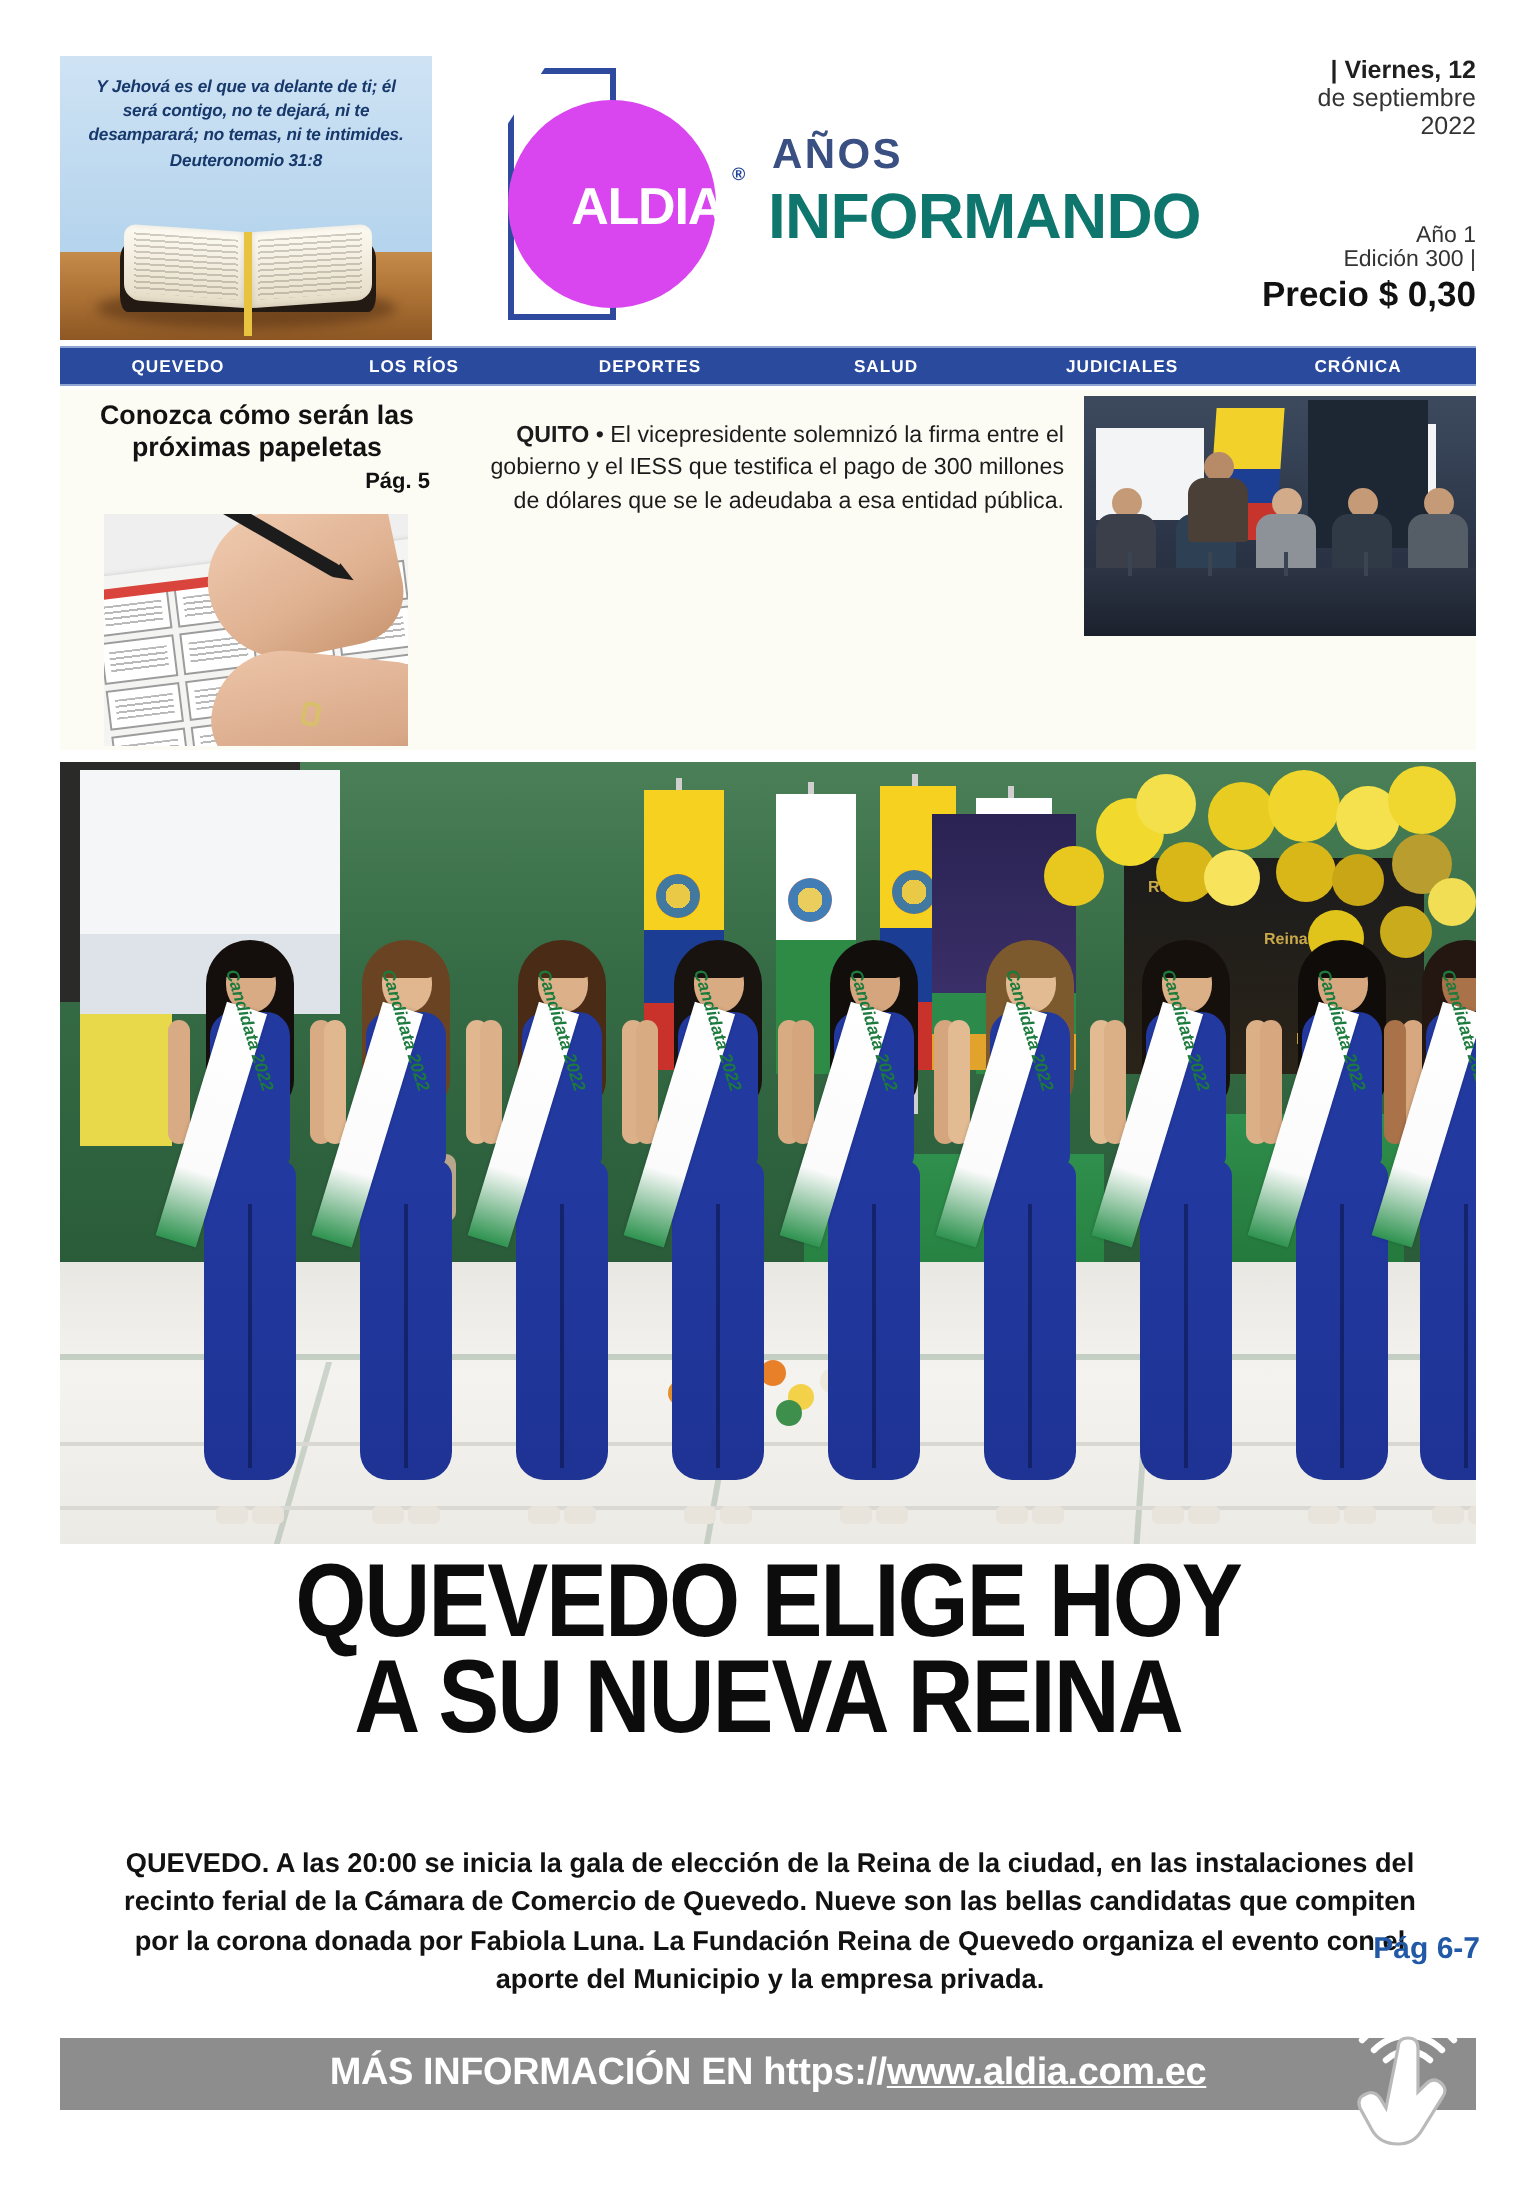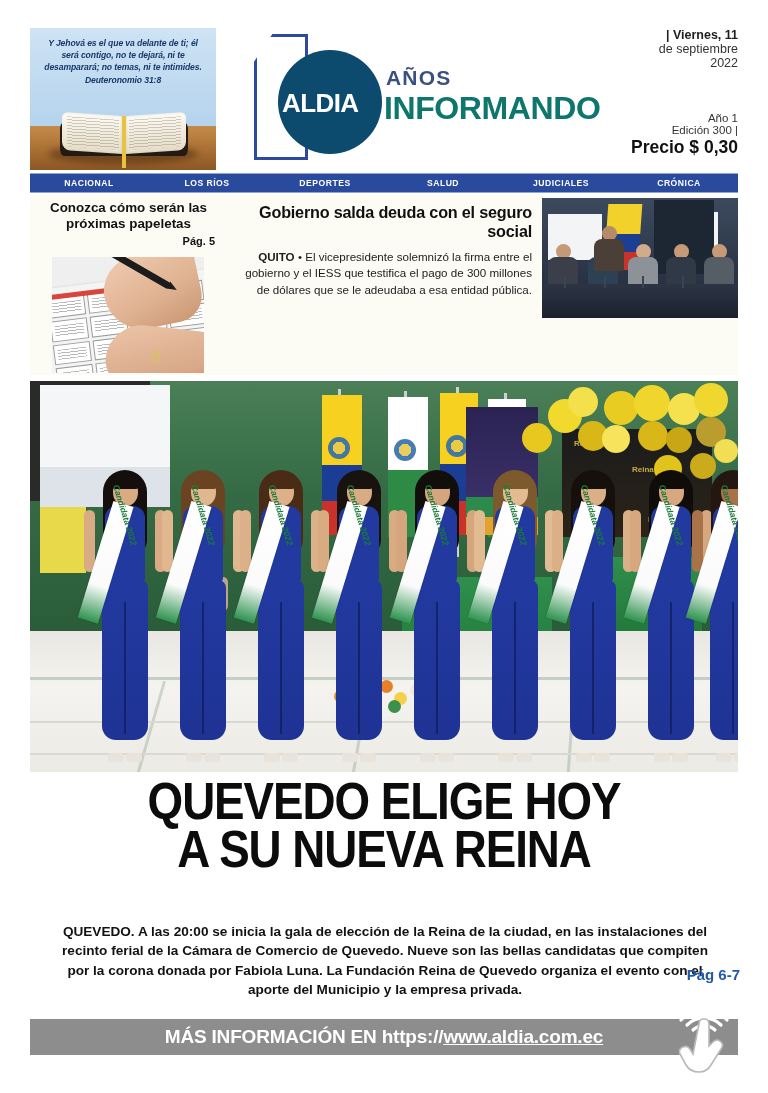--- a/index.html
+++ b/index.html
@@ -46,23 +46,23 @@
      repeating-linear-gradient(180deg, rgba(80,70,55,.5) 0 1px, transparent 1px 3px); opacity:.5;}
   .bible-ribbon { position:absolute; left:62px; top:2px; width:4px; height:52px; background:#e8c33f; }
 
   .logo-area { position: absolute; left: 196px; top: 0; width: 390px; height: 142px; }
   .logo-one {
     position: absolute; left: 28px; top: 6px; width: 54px; height: 126px;
     border: 3px solid #2e4a9e; background: #fff;
     clip-path: polygon(34% 0, 100% 0, 100% 100%, 0 100%, 0 22%);
   }
   .logo-circle {
-    position: absolute; left: 52px; top: 22px; width: 104px; height: 104px;
-    background: #0c4a6e; border-radius: 50%;
-    display: flex; align-items: center; justify-content: flex-start;
+    position: absolute; left: 28px; top: 22px; width: 104px; height: 104px;
+    background: #d946ef; border-radius: 50%;
+    display: flex; align-items: center; justify-content: flex-end;
   }
   .logo-aldia {
     color: #fff; font-size: 26px; font-weight: 800; letter-spacing: -.6px;
     position: relative; left: 4px; top: 1px;
   }
   .logo-reg { position: absolute; left: 140px; top: 54px; font-size: 9px; color:#204193; font-weight:700; }
   .logo-anos {
     position:absolute; left: 160px; top: 38px;
     font-size: 21px; font-weight: 700; color: #3a4f82; letter-spacing: 1.2px;
   }
@@ -262,32 +262,32 @@
       <div class="logo-one"></div>
       <div class="logo-circle">
         <span class="logo-aldia">ALDIA</span>
       </div>
       <span class="logo-reg">®</span>
       <div class="logo-anos">AÑOS</div>
       <div class="logo-informando">INFORMANDO</div>
     </div>
 
     <div class="dateblock">
-      <div class="d-day">| Viernes, 11</div>
+      <div class="d-day">| Viernes, 12</div>
       <div class="d-month">de septiembre</div>
       <div class="d-year">2022</div>
       <div class="d-sep"></div>
       <div class="e-year">Año 1</div>
       <div class="e-num">Edición 300 |</div>
       <div class="e-price">Precio $ 0,30</div>
     </div>
   </div>
 
   <div class="nav">
-    <div class="nav-item">NACIONAL</div>
+    <div class="nav-item">QUEVEDO</div>
     <div class="nav-item">LOS RÍOS</div>
     <div class="nav-item">DEPORTES</div>
     <div class="nav-item">SALUD</div>
     <div class="nav-item">JUDICIALES</div>
     <div class="nav-item">CRÓNICA</div>
   </div>
 
   <div class="strip">
 
     <div class="sec-left">
@@ -316,21 +316,20 @@
         </div>
         <div class="bp-redbar"></div>
         <div class="bp-hand-top"></div>
         <div class="bp-pen"></div>
         <div class="bp-hand-bot"></div>
         <div class="bp-ring"></div>
       </div>
     </div>
 
     <div class="sec-mid">
-      <div class="mid-head">Gobierno salda deuda con el seguro social</div>
       <div class="mid-body"><b>QUITO</b> <span>•</span> <span>El vicepresidente solemnizó la firma entre el gobierno y el IESS que testifica el pago de 300 millones de dólares que se le adeudaba a esa entidad pública.</span></div>
     </div>
 
     <div class="sec-right">
       <div class="gp-wall"></div>
       <div class="gp-screen-l"></div>
       <div class="gp-screen-r"></div>
       <div class="gp-door"></div>
       <div class="gp-flag"></div>
       <div class="gp-person" style="left:6px;">   

